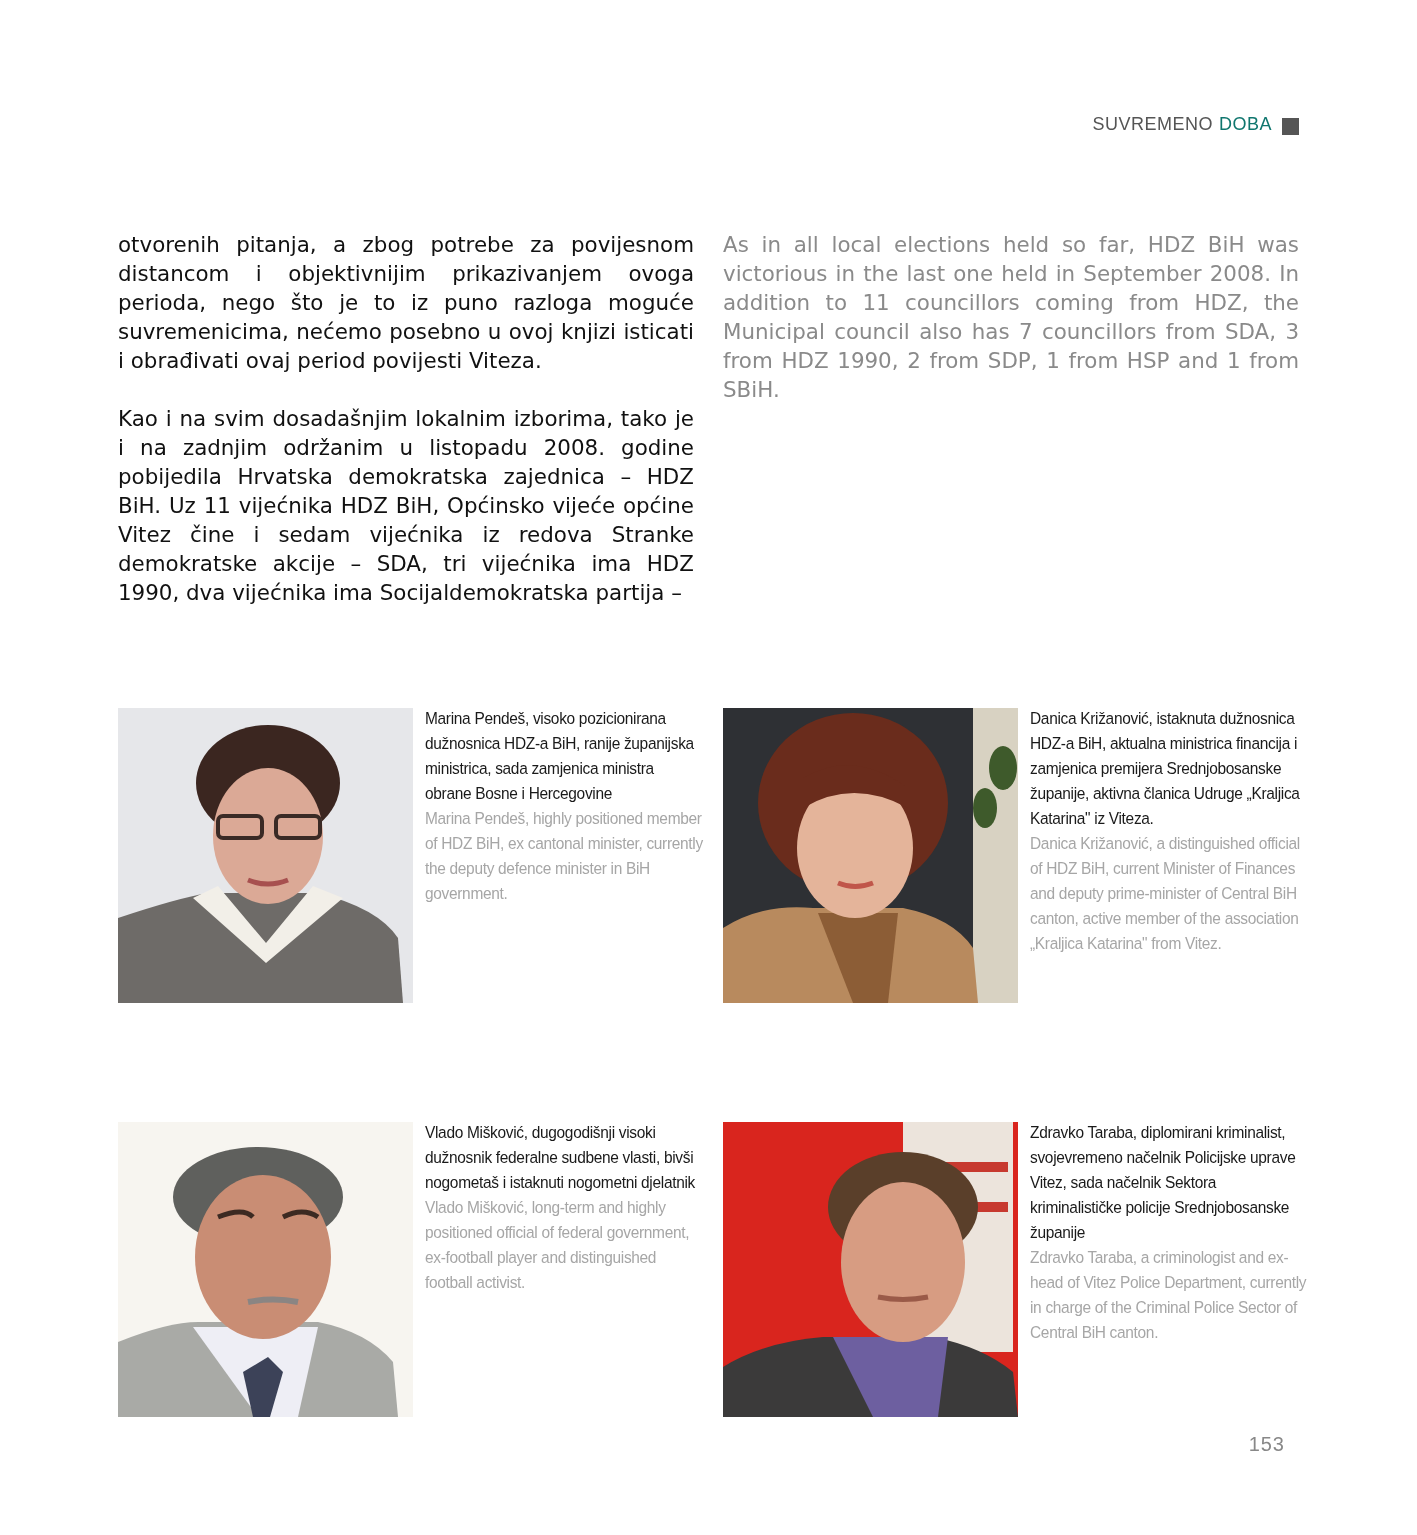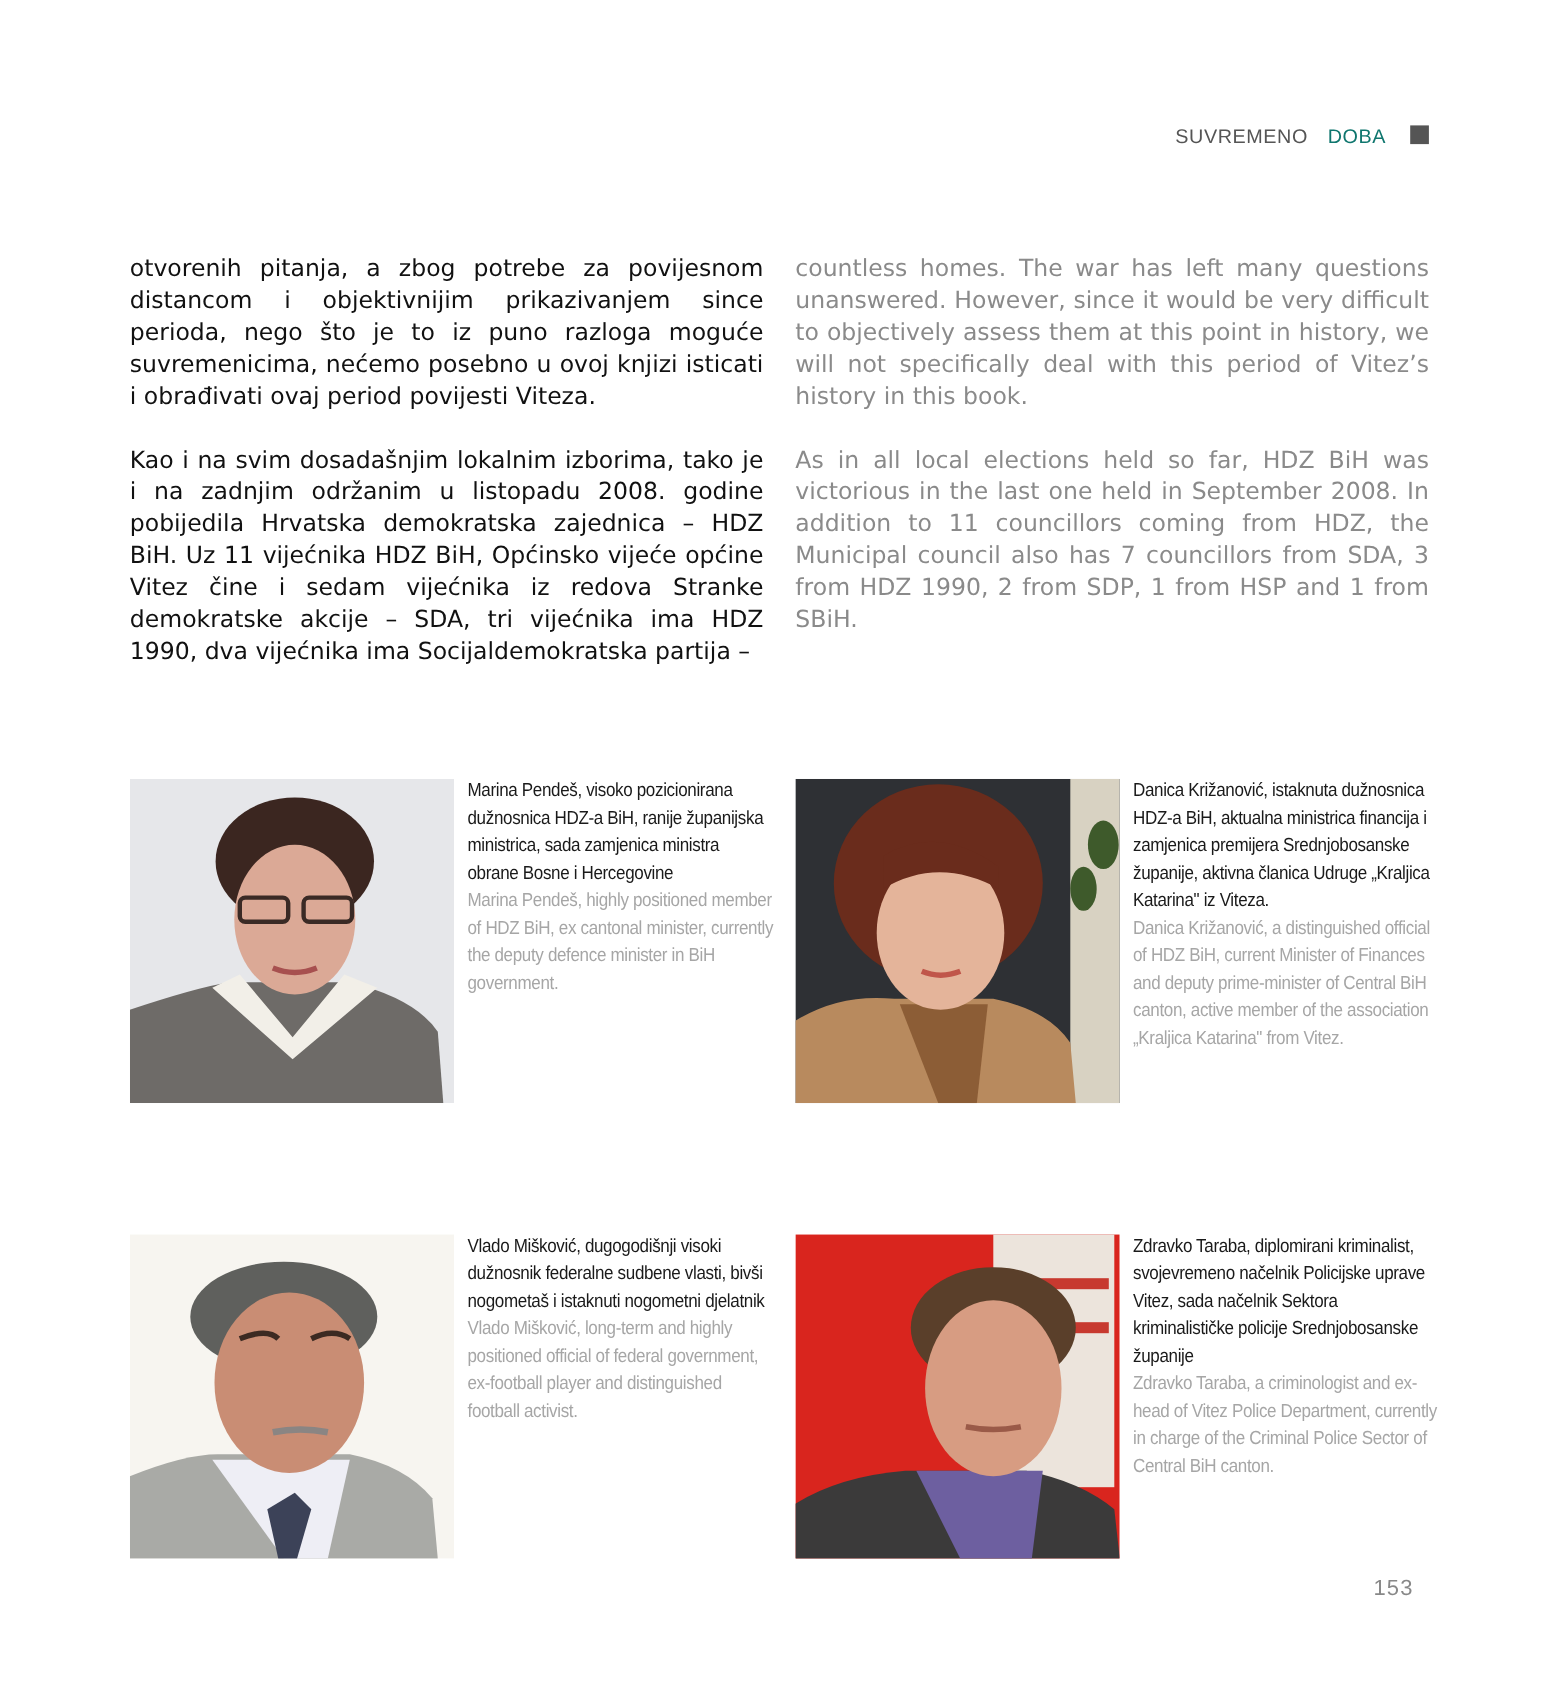--- a/index.html
+++ b/index.html
@@ -1,18 +1,18 @@
 <!DOCTYPE html>
 <html><head>
 <meta charset="utf-8">
 <style>
   html, body { margin: 0; padding: 0; background: #ffffff; }
   body { width: 1417px; height: 1535px; position: relative; overflow: hidden; font-family: "DejaVu Sans", sans-serif; }
 
-  .running-head { position: absolute; top: 114px; right: 118px; display: flex; align-items: flex-start; gap: 18px;
+  .running-head { position: absolute; top: 114px; right: 118px; display: flex; align-items: flex-end; gap: 6px;
     font-family: "Liberation Sans", sans-serif; font-size: 18px; letter-spacing: 0.5px; }
   .running-head .rh-dark { color: #555555; }
   .running-head .rh-light { color: #0f766e; }
   .running-head .rh-square { width: 17px; height: 17px; background: #555555; margin-left: 4px; }
 
   .col { position: absolute; top: 230px; width: 576px; font-size: 21.4px; line-height: 29px; text-align: justify; }
   .col p { margin: 0 0 29px 0; }
   .col-left { left: 118px; color: #111111; }
   .col-right { left: 723px; color: #8a8a8a; }
 
@@ -29,25 +29,24 @@
 </head>
 <body>
 
 <div class="running-head">
   <span class="rh-dark">SUVREMENO</span>
   <span class="rh-light">DOBA</span>
   <span class="rh-square"></span>
 </div>
 
 <div class="col col-left">
-  <p>otvorenih pitanja, a zbog potrebe za povijesnom distancom i objektivnijim prikazivanjem since perioda, nego što je to iz puno razloga moguće suvremenicima, nećemo posebno u ovoj knjizi isticati i obrađivati ovaj period povijesti Viteza.</p>
+  <p>otvorenih pitanja, a zbog potrebe za povijesnom distancom i objektivnijim prikazivanjem ovoga perioda, nego što je to iz puno razloga moguće suvremenicima, nećemo posebno u ovoj knjizi isticati i obrađivati ovaj period povijesti Viteza.</p>
   <p>Kao i na svim dosadašnjim lokalnim izborima, tako je i na zadnjim održanim u listopadu 2008. godine pobijedila Hrvatska demokratska zajednica – HDZ BiH. Uz 11 vijećnika HDZ BiH, Općinsko vijeće općine Vitez čine i sedam vijećnika iz redova Stranke demokratske akcije – SDA, tri vijećnika ima HDZ 1990, dva vijećnika ima Socijaldemokratska partija –</p>
 </div>
 <div class="col col-right">
-  <p>countless homes. The war has left many questions unanswered. However, since it would be very difficult to objectively assess them at this point in history, we will not specifically deal with this period of Vitez’s history in this book.</p>
   <p>As in all local elections held so far, HDZ BiH was victorious in the last one held in September 2008. In addition to 11 councillors coming from HDZ, the Municipal council also has 7 councillors from SDA, 3 from HDZ 1990, 2 from SDP, 1 from HSP and 1 from SBiH.</p>
 </div>
 
 <div class="photo" style="left:118px; top:708px;">
   <svg viewBox="0 0 295 295" preserveAspectRatio="none">
     <rect width="295" height="295" fill="#e6e7ea"></rect>
     <path d="M0 210 Q60 190 90 185 L200 185 Q260 200 280 230 L285 295 L0 295 Z" fill="#6e6b68"></path>
     <path d="M75 190 L148 255 L225 190 L195 178 L148 235 L100 178 Z" fill="#f2efe8"></path>
     <ellipse cx="150" cy="75" rx="72" ry="58" fill="#3b2620"></ellipse>
     <ellipse cx="150" cy="128" rx="55" ry="68" fill="#dba996"></ellipse>

